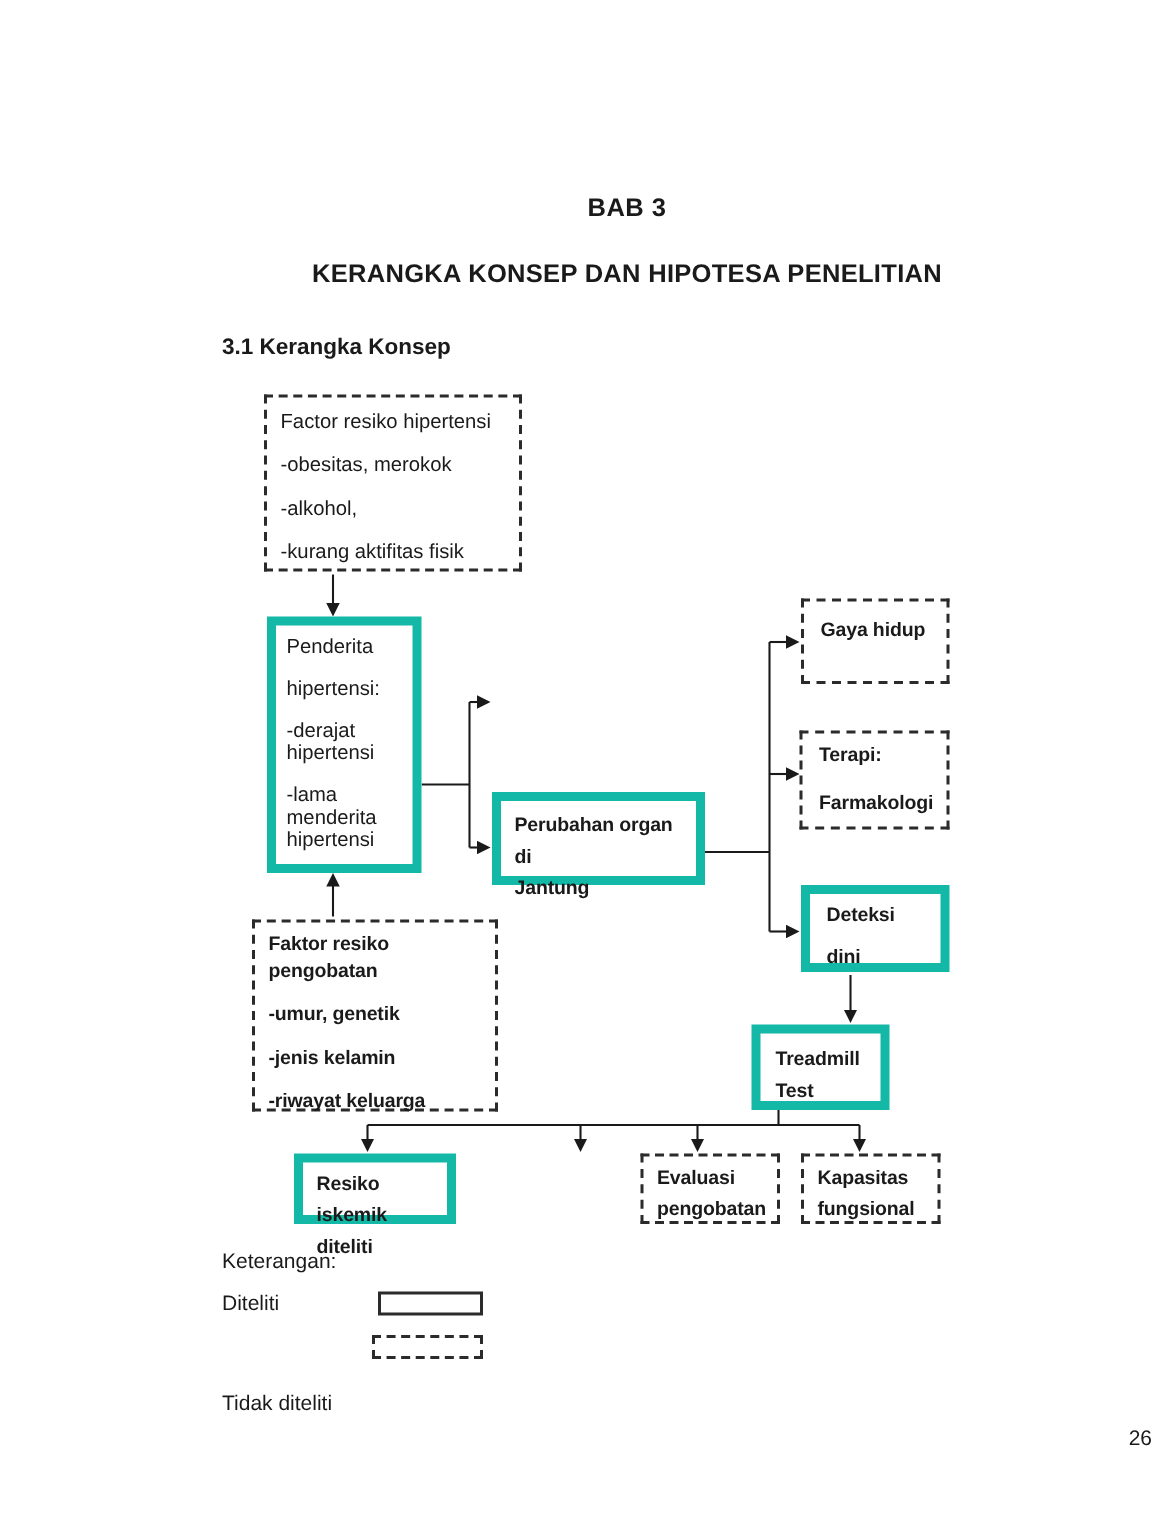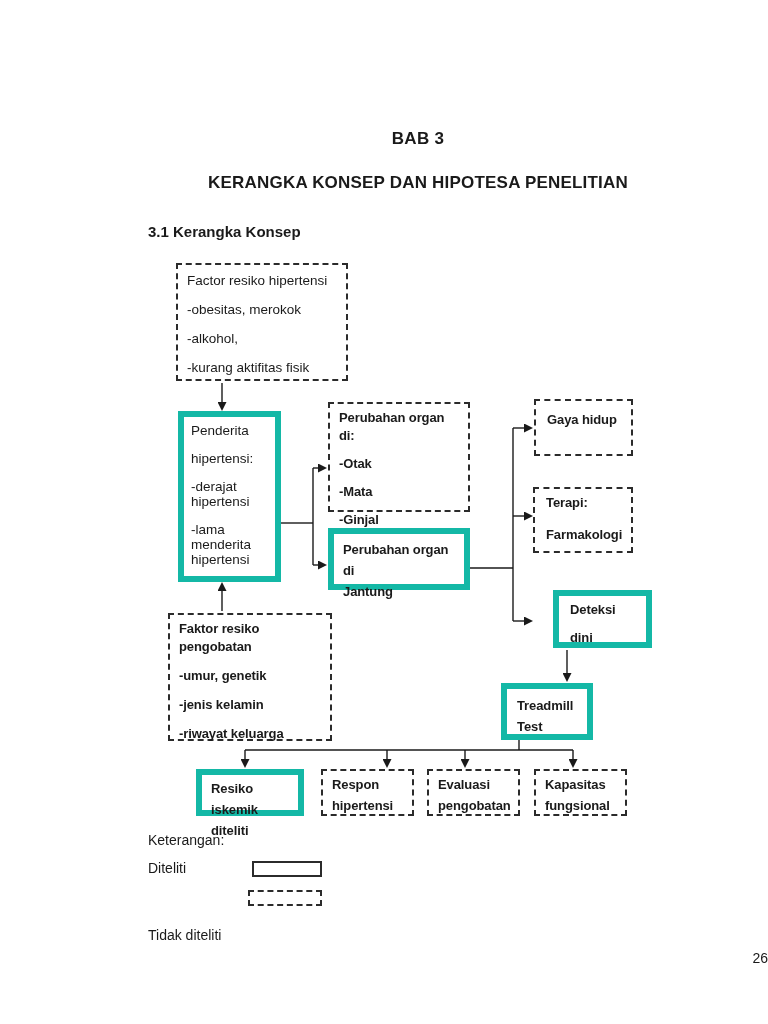--- a/index.html
+++ b/index.html
@@ -25,21 +25,21 @@
   .n-factor-atas   { left:176px; top:263px; width:172px; height:118px; padding:7px 9px;  font-size:13.5px; }
   .n-factor-atas   .ln + .ln { margin-top:11px; }
   .n-penderita     { left:178px; top:411px; width:103px; height:171px; padding:6px 7px; font-size:13.5px; line-height:15px; }
   .n-penderita     .para + .para { margin-top:13px; }
   .n-perubahan     { left:328px; top:402px; width:142px; height:110px; padding:5px 9px; }
   .n-perubahan     .ln + .ln { margin-top:10px; }
   .n-jantung       { left:328px; top:528px; width:142px; height:62px;  padding:5px 9px; line-height:21px; }
   .n-gaya          { left:534px; top:399px; width:99px;  height:57px;  padding:10px 11px; }
   .n-terapi        { left:533px; top:487px; width:100px; height:66px;  padding:5px 11px; }
   .n-terapi        .ln + .ln { margin-top:14px; }
-  .n-deteksi       { left:534px; top:590px; width:99px;  height:58px;  padding:5px 11px;margin-left:19px; }
+  .n-deteksi       { left:534px; top:590px; width:99px;  height:58px;  padding:5px 11px; }
   .n-deteksi       .ln + .ln { margin-top:10px; }
   .n-faktor-bawah  { left:168px; top:613px; width:164px; height:128px; padding:5px 9px; }
   .n-faktor-bawah  .ln + .ln { margin-top:11px; }
   .n-treadmill     { left:501px; top:683px; width:92px;  height:57px;  padding:6px 10px; line-height:21px; }
   .n-resiko        { left:196px; top:769px; width:108px; height:47px;  padding:3px 9px; line-height:21px; }
   .n-respon        { left:321px; top:769px; width:93px;  height:47px;  padding:3px 9px; line-height:21px; }
   .n-evaluasi      { left:427px; top:769px; width:93px;  height:47px;  padding:3px 9px; line-height:21px; }
   .n-kapasitas     { left:534px; top:769px; width:93px;  height:47px;  padding:3px 9px; line-height:21px; }
 
   .legend-title { position:absolute; left:148px; top:832px; font-size:14px; }
@@ -99,26 +99,20 @@
     <div class="ln">-kurang aktifitas fisik</div>
   </div>
 
   <div class="node solid n-penderita">
     <div class="para">Penderita</div>
     <div class="para">hipertensi:</div>
     <div class="para">-derajat hipertensi</div>
     <div class="para">-lama menderita hipertensi</div>
   </div>
 
-  <div class="node dashed bold n-perubahan">
-    <div class="ln">Perubahan organ di:</div>
-    <div class="ln">-Otak</div>
-    <div class="ln">-Mata</div>
-    <div class="ln">-Ginjal</div>
-  </div>
 
   <div class="node solid bold n-jantung">
     <div class="ln">Perubahan organ di</div>
     <div class="ln">Jantung</div>
   </div>
 
   <div class="node dashed bold n-gaya">
     <div class="ln">Gaya hidup</div>
   </div>
 
@@ -142,24 +136,20 @@
   <div class="node solid bold n-treadmill">
     <div class="ln">Treadmill</div>
     <div class="ln">Test</div>
   </div>
 
   <div class="node solid bold n-resiko">
     <div class="ln">Resiko iskemik</div>
     <div class="ln">diteliti</div>
   </div>
 
-  <div class="node dashed bold n-respon">
-    <div class="ln">Respon</div>
-    <div class="ln">hipertensi</div>
-  </div>
 
   <div class="node dashed bold n-evaluasi">
     <div class="ln">Evaluasi</div>
     <div class="ln">pengobatan</div>
   </div>
 
   <div class="node dashed bold n-kapasitas">
     <div class="ln">Kapasitas</div>
     <div class="ln">fungsional</div>
   </div>

